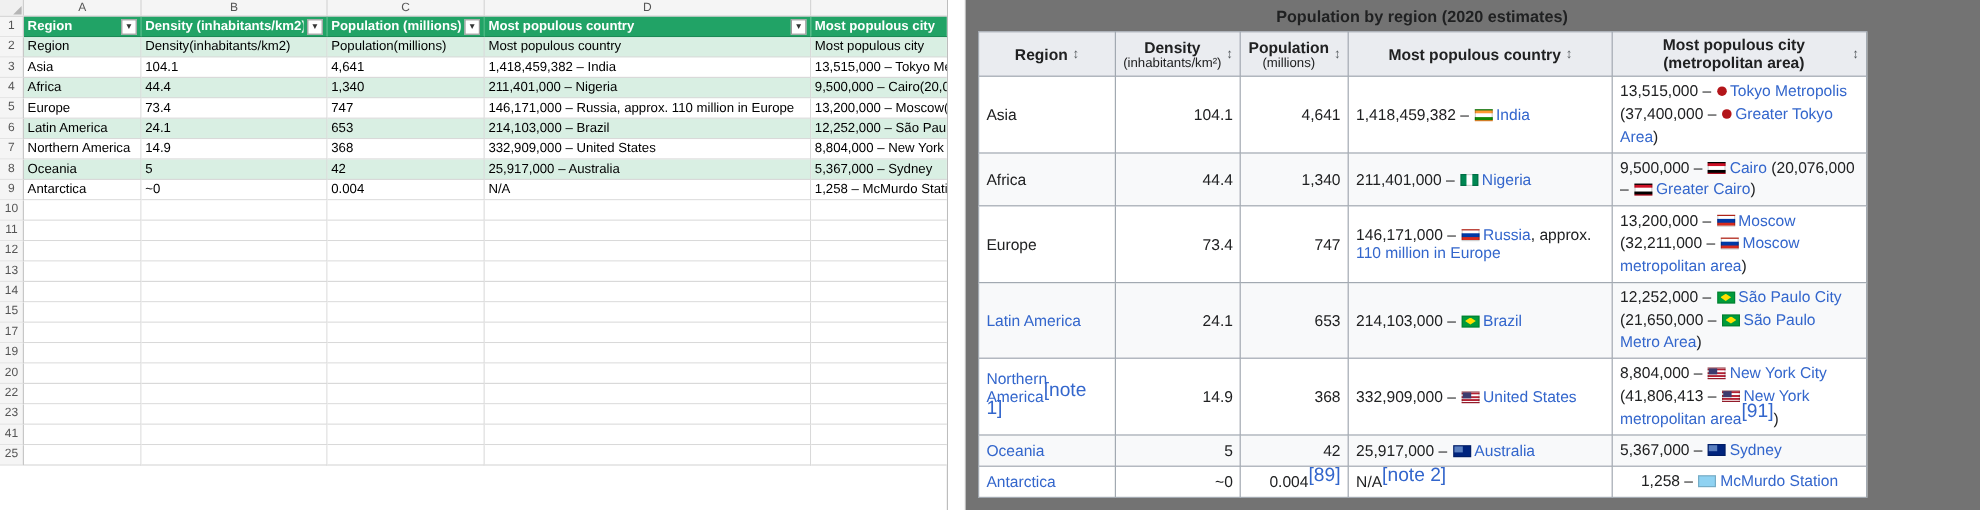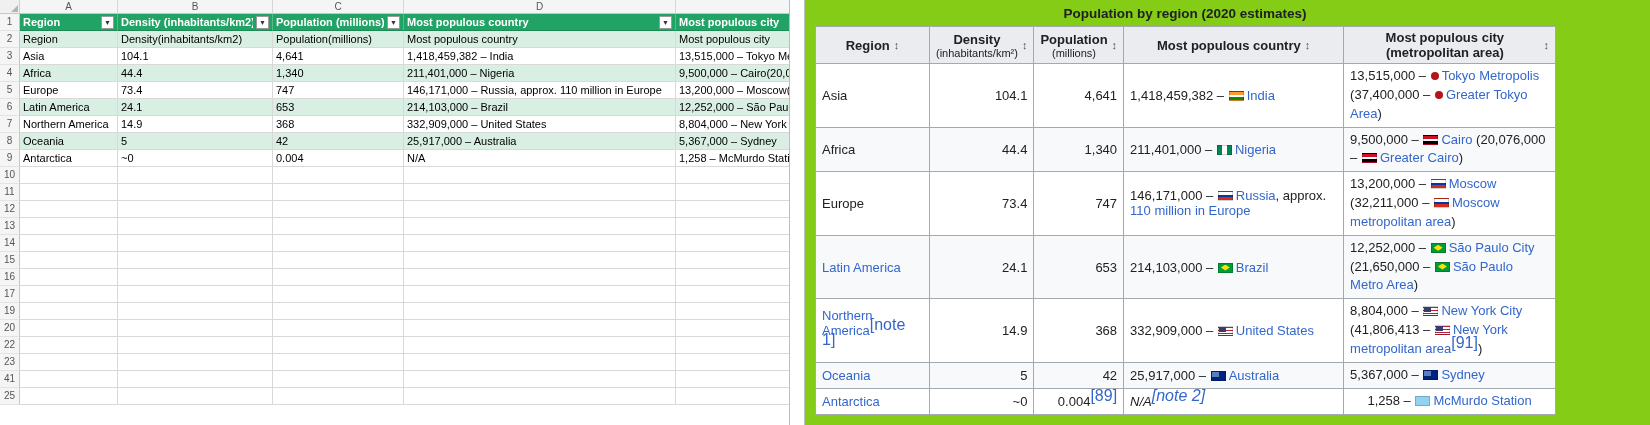--- a/index.html
+++ b/index.html
@@ -23,21 +23,21 @@
           white-space:nowrap; overflow:hidden; flex:none; background:#fff; }
   .band .cell { background:#d9efe3; }
   .hrow .cell { background:#21a366; color:#fff; font-weight:bold; border-right:1px solid #53bd87; border-bottom:1px solid #1b8a56;
                 display:flex; align-items:center; justify-content:space-between; }
   .hlabel { overflow:hidden; white-space:nowrap; }
   .fbtn { flex:none; width:13px; height:13px; margin-left:3px; background:#fff; border:1px solid #9a9a9a;
           display:flex; align-items:center; justify-content:center; cursor:pointer; }
   .farrow { font-size:7px; color:#333; line-height:1; }
 
   
-  .pane-right { flex:1; height:425px; overflow:hidden; background:#84cc16; padding-top:6px; }
+  .pane-right { flex:1; height:425px; overflow:hidden; background:#737373; padding-top:6px; }
   .wiki-caption { width:740px; margin-left:10px; text-align:center; font-weight:bold; font-size:13.5px; color:#202122; margin-bottom:5px; }
   table.wikitable { border-collapse:collapse; margin-left:10px; font-size:13px; color:#202122; background:#f8f9fa; }
   .wikitable th, .wikitable td { border:1px solid #a2a9b1; padding:3px 6px; }
   .wikitable th { background:#eaecf0; font-weight:bold; vertical-align:middle; }
   .wikitable td { background:#fff; vertical-align:middle; }
   .wikitable tbody tr:nth-child(even) td { background:#f8f9fa; }
   .thflex { display:flex; align-items:center; justify-content:center; gap:4px; }
   .thtext { text-align:center; }
   .thsub { font-weight:normal; font-size:11px; display:block; }
   .sorticon { color:#54595d; font-size:11px; flex:none; cursor:pointer; }
@@ -225,28 +225,20 @@
         <div class="srow">
           <div class="rownum">14</div>
           <div class="cell w-a"></div>
           <div class="cell w-b"></div>
           <div class="cell w-c"></div>
           <div class="cell w-d"></div>
           <div class="cell w-e"></div>
         </div>
         <div class="srow">
           <div class="rownum">15</div>
-          <div class="cell w-a"></div>
-          <div class="cell w-b"></div>
-          <div class="cell w-c"></div>
-          <div class="cell w-d"></div>
-          <div class="cell w-e"></div>
-        </div>
-        <div class="srow">
-          <div class="rownum">16</div>
           <div class="cell w-a"></div>
           <div class="cell w-b"></div>
           <div class="cell w-c"></div>
           <div class="cell w-d"></div>
           <div class="cell w-e"></div>
         </div>
         <div class="srow">
           <div class="rownum">17</div>
           <div class="cell w-a"></div>
           <div class="cell w-b"></div>
@@ -423,21 +415,21 @@
           </td>
           <td class="td-city">
             <span>5,367,000 – </span><span class="flag flag-australia"></span><a class="wlink">Sydney</a>
           </td>
         </tr>
 
         <tr>
           <td><a class="wlink">Antarctica</a></td>
           <td class="td-num">~0</td>
           <td class="td-num"><span>0.004</span><sup><a>[89]</a></sup></td>
-          <td class="td-country" style="padding-left:6px;font-style:italic;">
+          <td class="td-country" style="padding-left:6px;">
             <span>N/A</span><sup><a>[note 2]</a></sup>
           </td>
           <td class="td-city td-city-center">
             <span>1,258 – </span><span class="flag flag-mcmurdo"></span><a class="wlink">McMurdo Station</a>
           </td>
         </tr>
       </tbody>
     </table>
   </div>
 </div>

